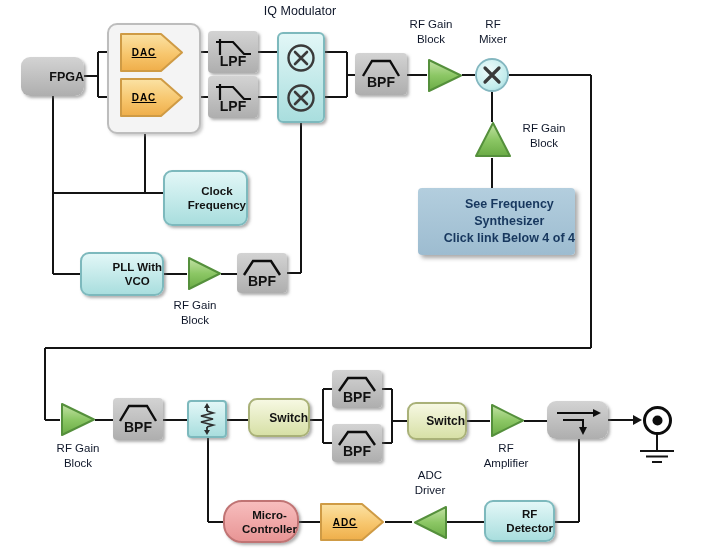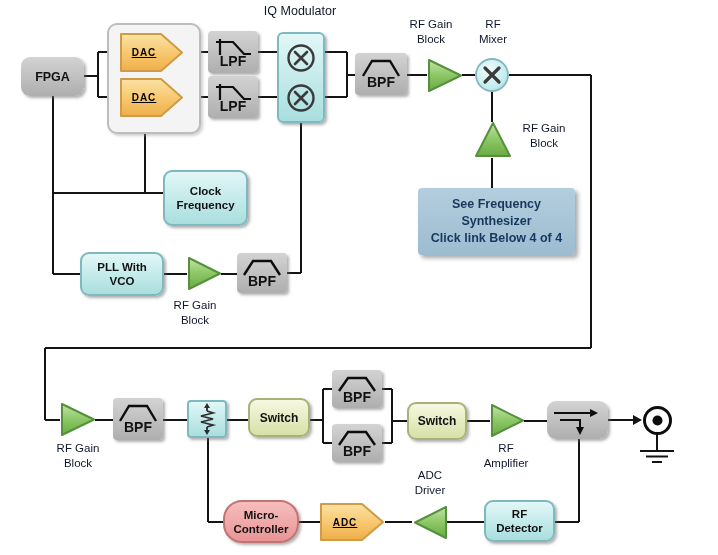--- a/index.html
+++ b/index.html
@@ -1,19 +1,19 @@
 <!DOCTYPE html>
 <html><head>
 <meta charset="utf-8">
 <style>
   html,body{margin:0;padding:0;background:#ffffff;}
   #canvas{position:relative;width:718px;height:555px;background:#ffffff;
           font-family:"Liberation Sans",sans-serif;overflow:hidden;}
   .abs{position:absolute;}
-  .blk{position:absolute;display:flex;align-items:center;justify-content:center;
+  .blk{position:absolute;display:flex;align-items:center;justify-content:flex-end;
        box-sizing:border-box;text-align:center;font-weight:bold;color:#111;}
   .gray{background:linear-gradient(#d3d3d3,#aeaeae);border-radius:4px;
         box-shadow:2px 2px 3px rgba(110,110,110,.55);}
   .grayr{border-radius:9px;}
   .cyan{background:linear-gradient(#e2f7f7,#a9dede);border:2px solid #7db9bd;border-radius:9px;
         box-shadow:2px 2px 3px rgba(110,110,110,.55);}
   .switch{background:linear-gradient(#f6f8e2,#d7e0a6);border:2px solid #a9b178;border-radius:9px;
         box-shadow:2px 2px 3px rgba(110,110,110,.55);font-size:12px;}
   .pink{background:linear-gradient(#f7bdbd,#e89595);border:2px solid #c07474;border-radius:19px;
         box-shadow:2px 2px 3px rgba(110,110,110,.55);}

